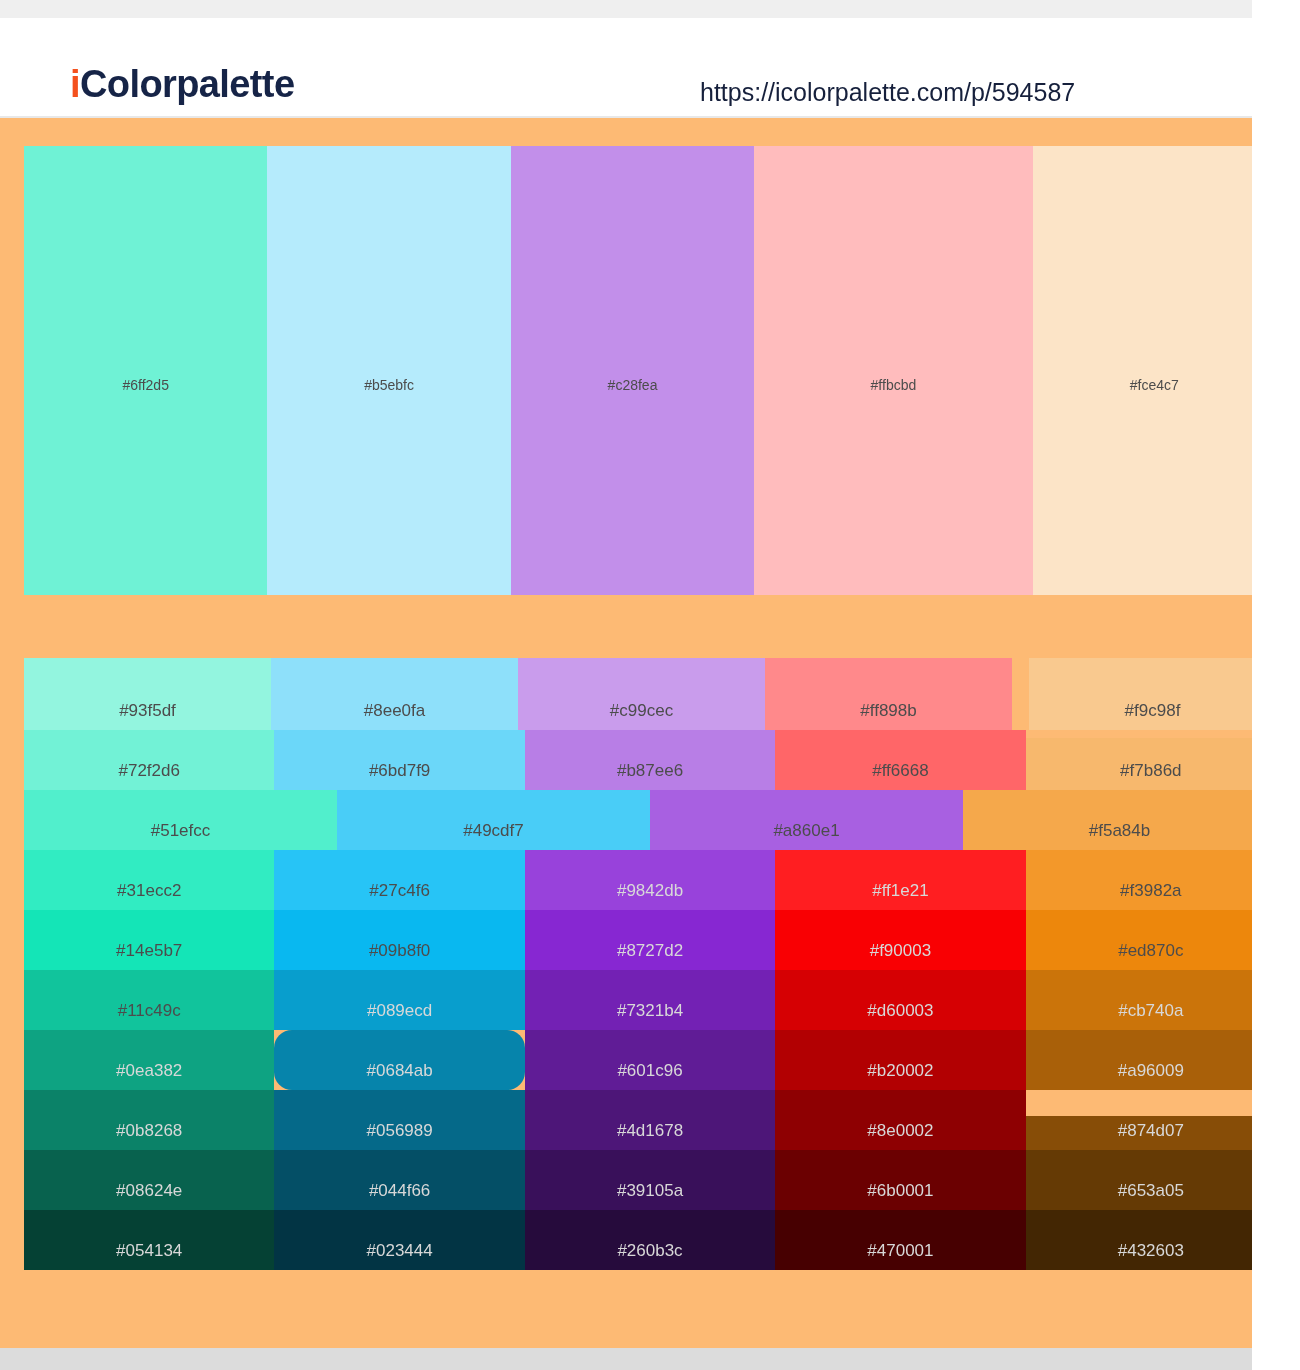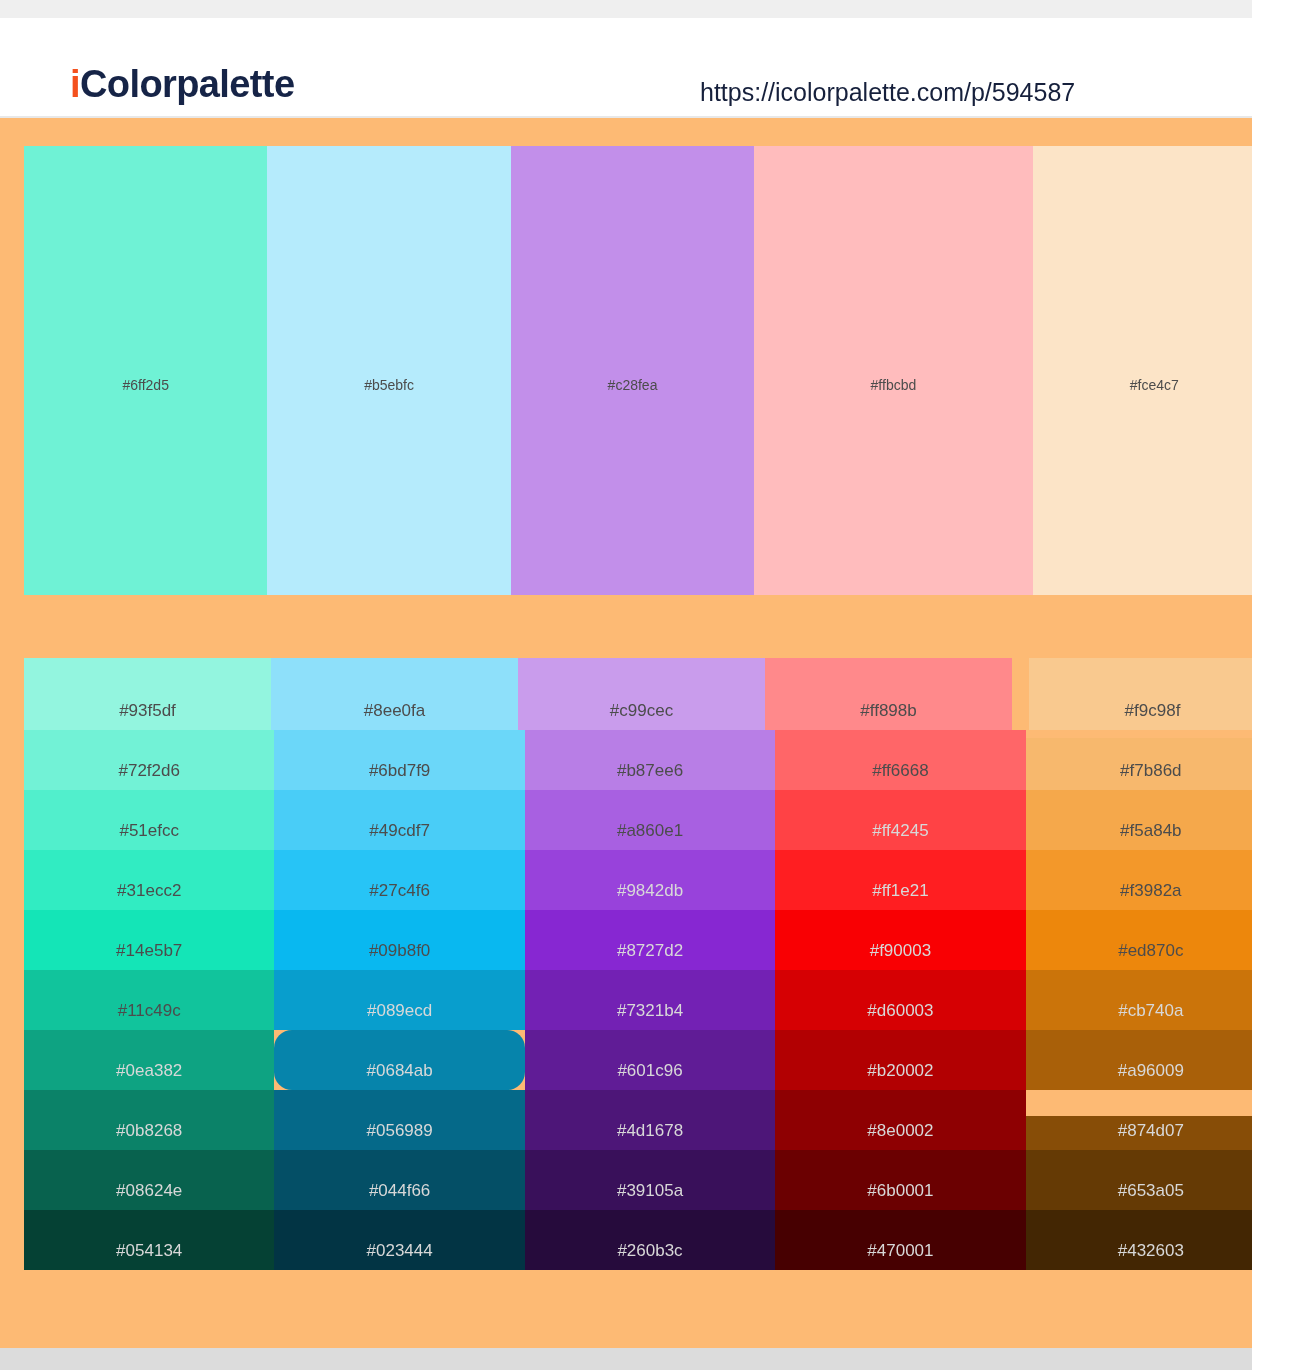--- a/index.html
+++ b/index.html
@@ -191,23 +191,20 @@
       <div class="shade-row">
         <div class="shade-cell" style="background: rgb(81, 239, 204);">
           <div class="hexlabel">#51efcc</div>
         </div>
         <div class="shade-cell" style="background: rgb(73, 205, 247);">
           <div class="hexlabel">#49cdf7</div>
         </div>
         <div class="shade-cell" style="background: rgb(168, 96, 225);">
           <div class="hexlabel">#a860e1</div>
         </div>
-        <div class="shade-cell light-text" style="background: rgb(255, 66, 69);">
-          <div class="hexlabel">#ff4245</div>
-        </div>
         <div class="shade-cell" style="background: rgb(245, 168, 75);">
           <div class="hexlabel">#f5a84b</div>
         </div>
       </div>
       <div class="shade-row">
         <div class="shade-cell" style="background: rgb(49, 236, 194);">
           <div class="hexlabel">#31ecc2</div>
         </div>
         <div class="shade-cell" style="background: rgb(39, 196, 246);">
           <div class="hexlabel">#27c4f6</div>

